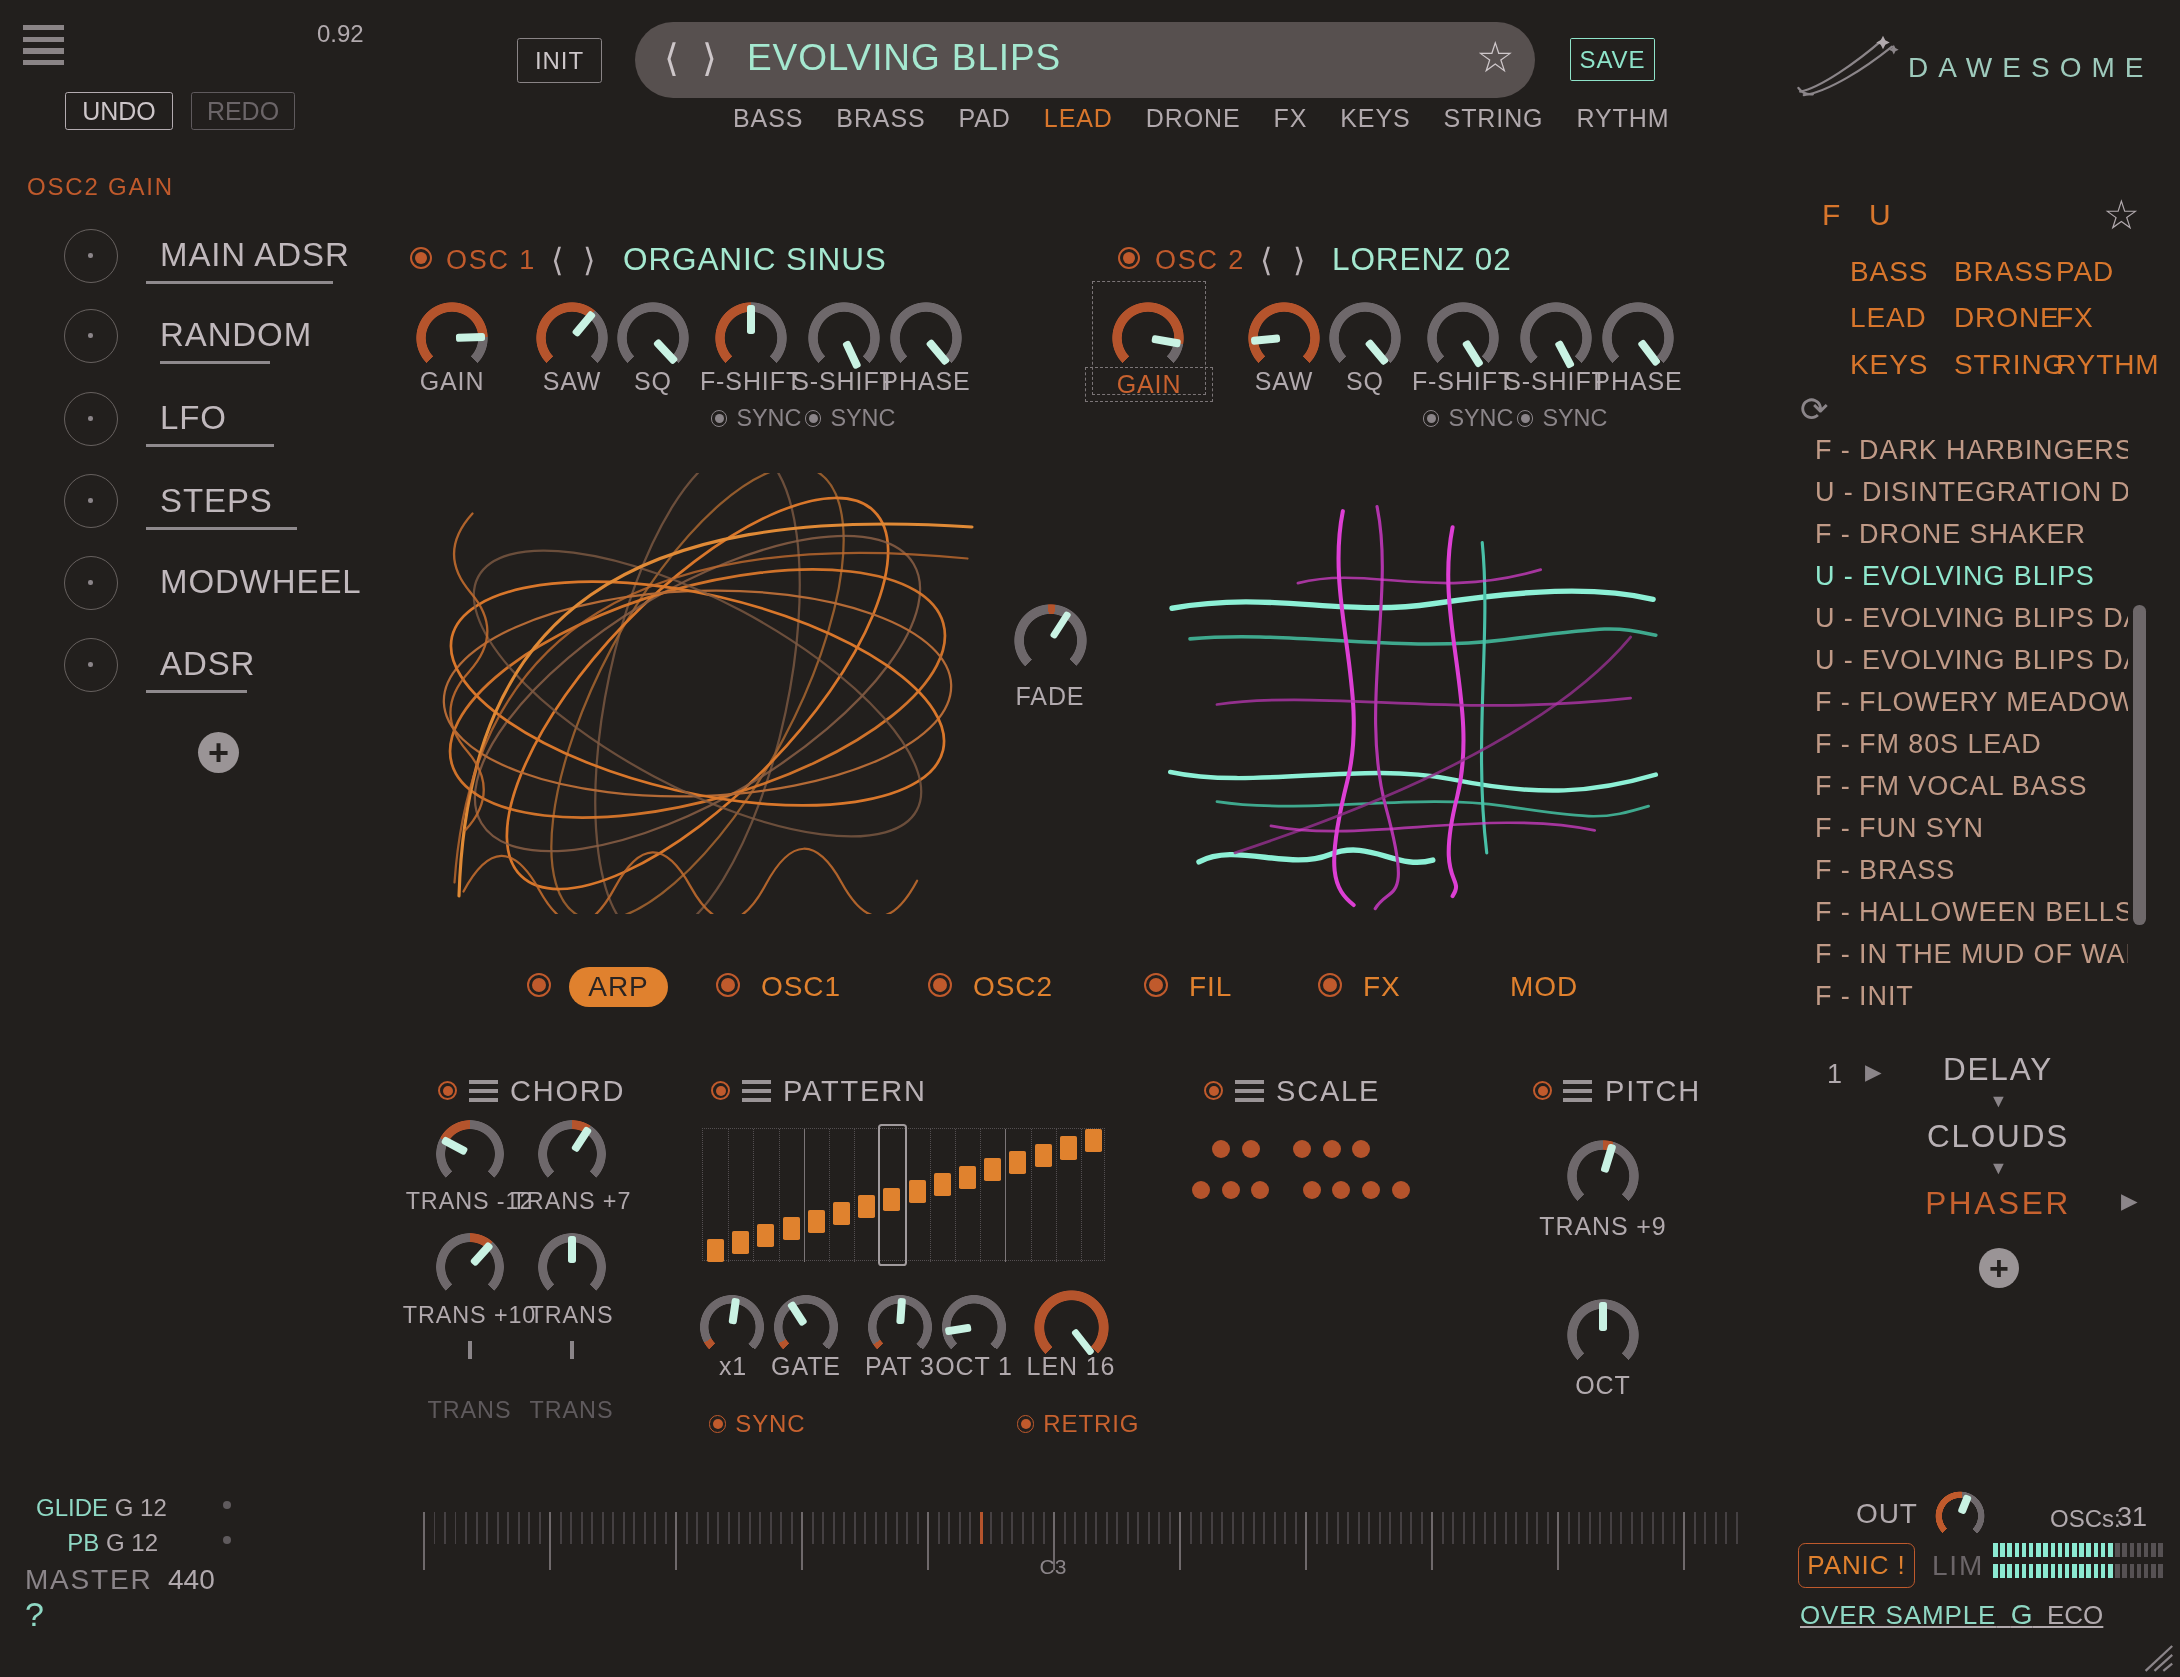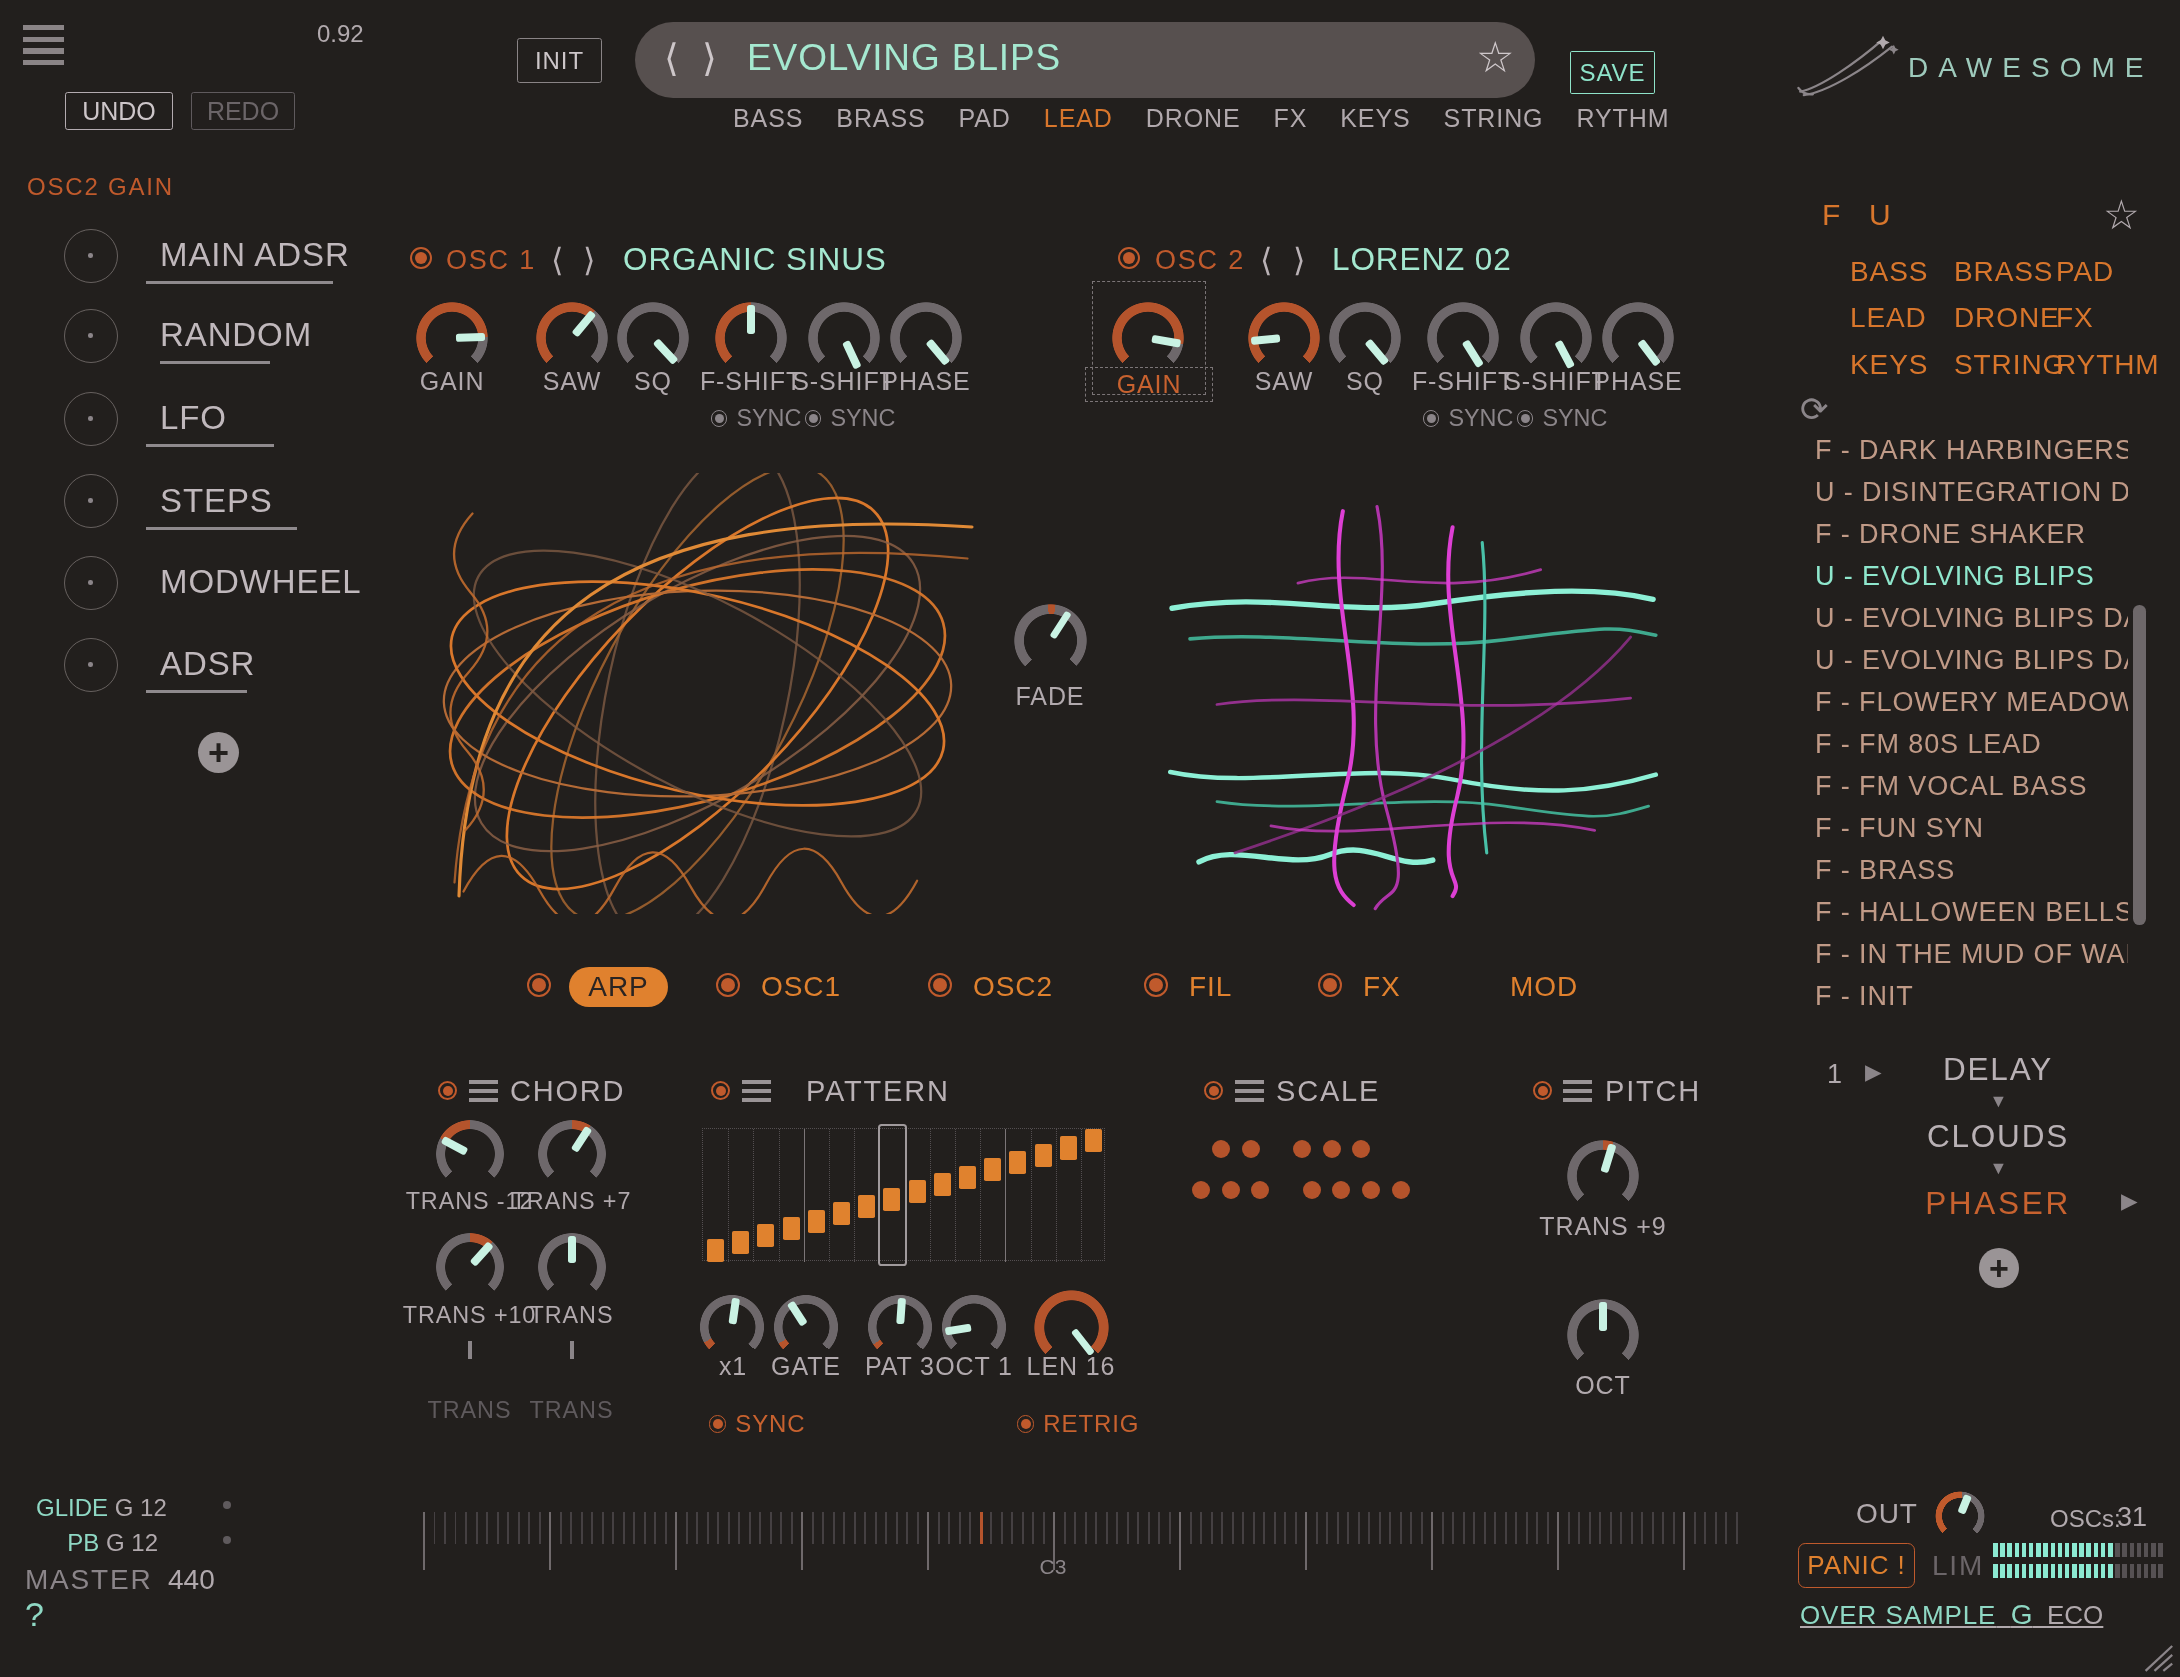--- a/index.html
+++ b/index.html
@@ -73,21 +73,21 @@
   <div class="btn" style="left:65px;top:92px;width:108px;height:38px;border:1.8px solid #b3abb0;border-radius:2.7px;font-size:25px;color:#cdc6c9;">UNDO</div>
   <div class="btn" style="left:191px;top:92px;width:104px;height:38px;border:1.8px solid #5f5a5d;border-radius:2.7px;font-size:25px;color:#6b6568;">REDO</div>
   <div class="btn" style="left:517px;top:38px;width:85px;height:45px;border:1.8px solid #8a8486;border-radius:2.7px;font-size:24px;color:#cdc6c9;letter-spacing:0.9px;">INIT</div>
 
   <div class="abs" style="left:635px;top:21.6px;width:900px;height:76px;border-radius:38px;background:#57504f;">
     <span class="abs txt" style="left:29px;top:14.4px;font-size:38px;color:#cdc6c9;">⟨</span>
     <span class="abs txt" style="left:67px;top:14.4px;font-size:38px;color:#cdc6c9;">⟩</span>
     <span class="abs txt" style="left:112px;top:15.3px;font-size:37px;color:#a5e8d0;letter-spacing:0.9px;">EVOLVING BLIPS</span>
     <span class="abs txt" style="left:841px;top:10px;font-size:43px;color:#cfc8cb;">☆</span>
   </div>
-  <div class="btn" style="left:1570px;top:38px;width:85px;height:43px;border:1.8px solid #8fe4ca;border-radius:1.8px;font-size:24px;color:#8fe4ca;letter-spacing:0.9px;margin-top:13px;">SAVE</div>
+  <div class="btn" style="left:1570px;top:38px;width:85px;height:43px;border:1.8px solid #8fe4ca;border-radius:1.8px;font-size:24px;color:#8fe4ca;letter-spacing:0.9px;">SAVE</div>
 
   <div id="topcats">
       <span>BASS</span>
       <span>BRASS</span>
       <span>PAD</span>
       <span class="active">LEAD</span>
       <span>DRONE</span>
       <span>FX</span>
       <span>KEYS</span>
       <span>STRING</span>
@@ -299,21 +299,21 @@
     </div>
   <div class="knoblabel" style="left:402px;top:1302px;width:135px;font-size:23.4px;">TRANS +10</div>
   <div class="knoblabel" style="left:504px;top:1302px;width:135px;font-size:23.4px;">TRANS</div>
   <div class="abs" style="left:468px;top:1341px;width:3.6px;height:18px;background:#8b8589;"></div>
   <div class="abs" style="left:570px;top:1341px;width:3.6px;height:18px;background:#8b8589;"></div>
   <div class="knoblabel" style="left:402px;top:1397px;width:135px;font-size:23.4px;color:#5f5a5d;">TRANS</div>
   <div class="knoblabel" style="left:504px;top:1397px;width:135px;font-size:23.4px;color:#5f5a5d;">TRANS</div>
 
   <div class="led" style="left:711px;top:1081px;width:15.3px;height:15.3px;"></div>
   <div class="hmb" style="left:742px;top:1080px;width:29px;height:21.6px;"></div>
-  <div class="seclabel txt" style="left:783px;top:1075px;margin-left:23px;">PATTERN</div>
+  <div class="seclabel txt" style="left:783px;top:1075px;">PATTERN</div>
   <div id="pattern-grid">
       <div class="pbar" style="left: 4px; top: 110px;"></div>
       <div class="pcol" style="left: 25px; width: 0px;"></div>
       <div class="pbar" style="left: 29px; top: 102px;"></div>
       <div class="pcol" style="left: 50px; width: 0px;"></div>
       <div class="pbar" style="left: 54px; top: 95px;"></div>
       <div class="pcol" style="left: 76px; width: 0px;"></div>
       <div class="pbar" style="left: 80px; top: 88px;"></div>
       <div class="pcol solid" style="left: 101px; width: 0px;"></div>
       <div class="pbar" style="left: 105px; top: 81px;"></div>

